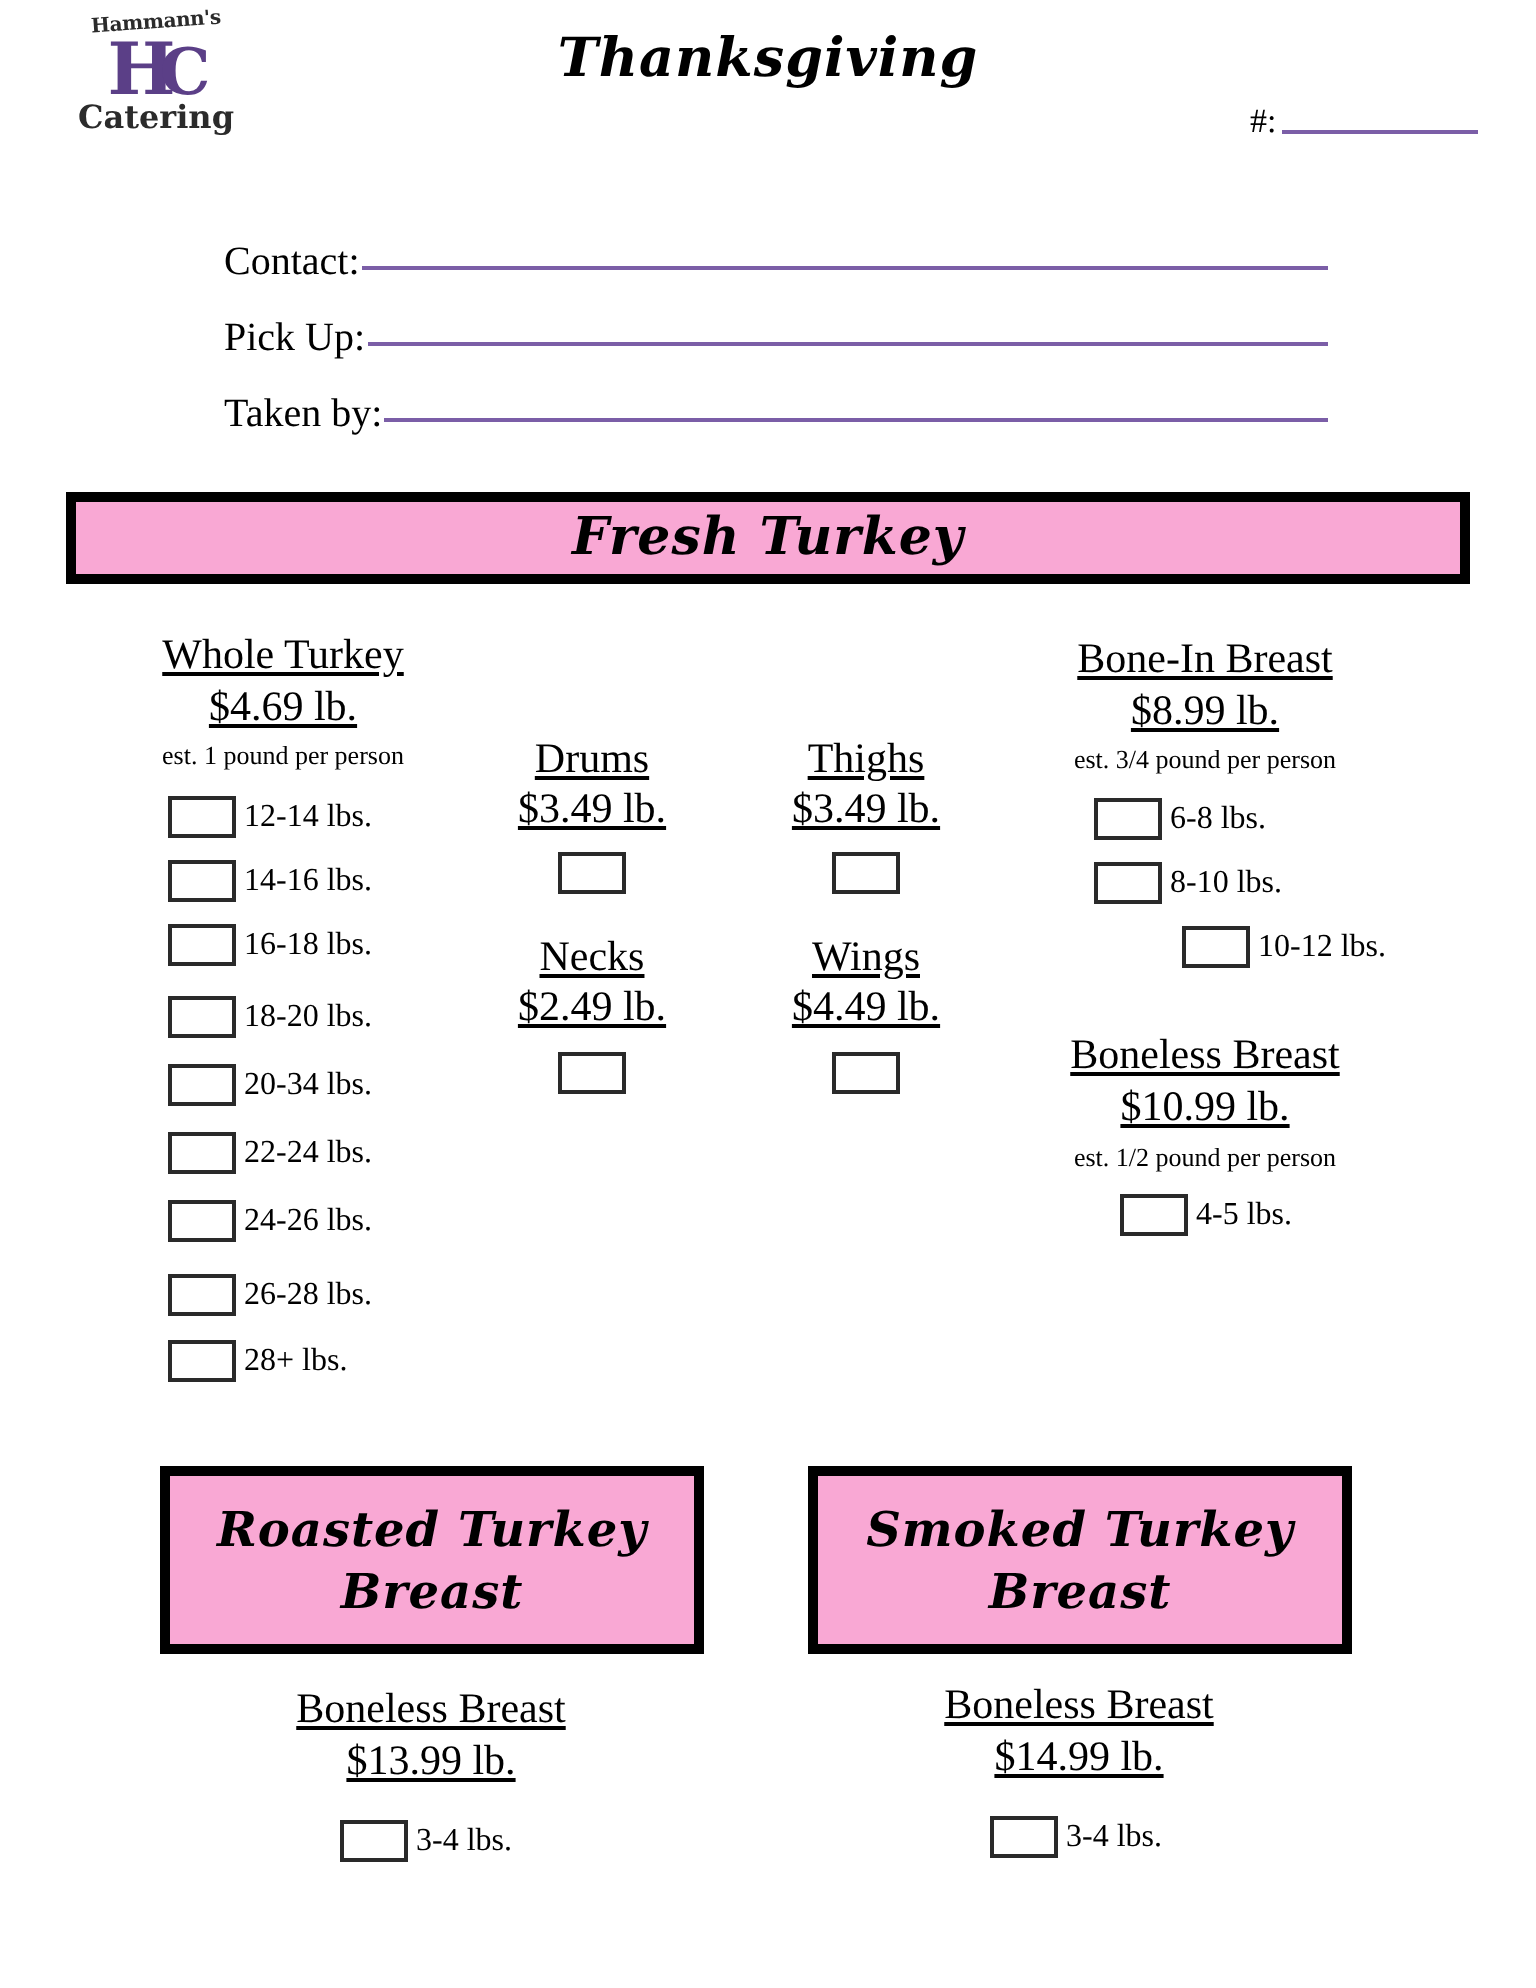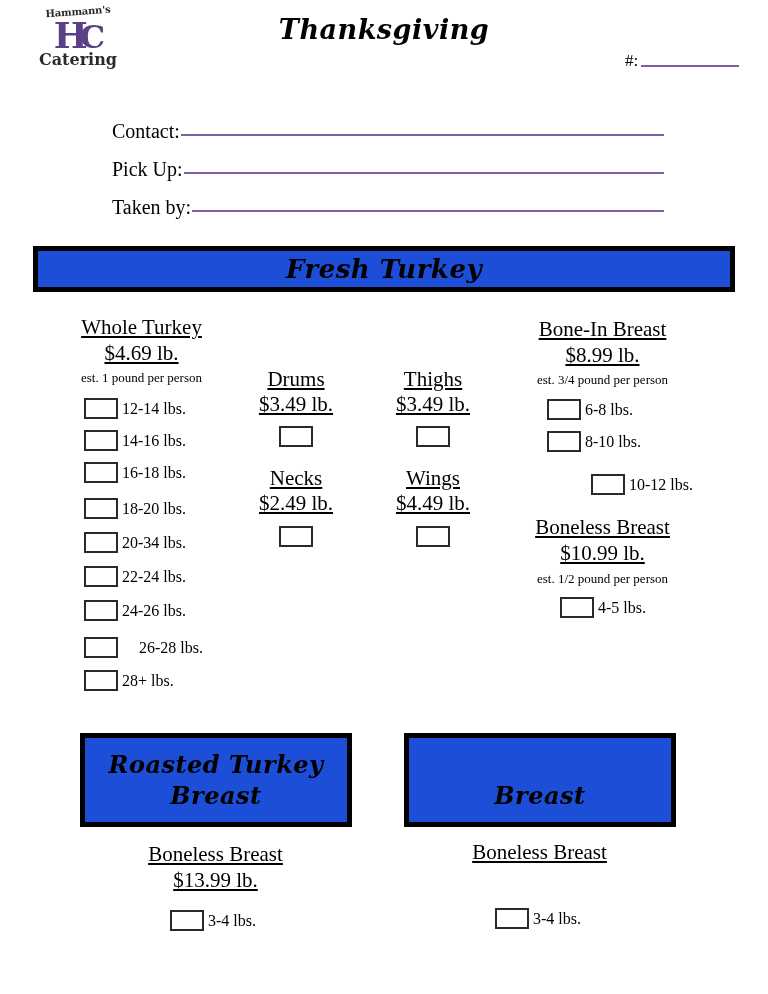--- a/index.html
+++ b/index.html
@@ -108,21 +108,21 @@
     border-bottom: 2px solid #7B5EA7;
     margin-left: 1px;
     position: relative;
     top: -2px;
   }
 
   
   .banner {
     position: absolute;
     border: 5px solid #000;
-    background: #1d4ed8;
+    background: #f9a8d4;
     box-sizing: border-box;
     display: flex;
     align-items: center;
     justify-content: center;
     text-align: center;
   }
   .banner-text {
     font-family: "DejaVu Serif", serif;
     font-style: italic;
     font-weight: bold;
@@ -268,21 +268,21 @@
     <span class="cblabel">20-34 lbs.</span>
   </div>
   <div class="cbrow" style="left:84px; top:566px;">
     <span class="cbox"></span>
     <span class="cblabel">22-24 lbs.</span>
   </div>
   <div class="cbrow" style="left:84px; top:600px;">
     <span class="cbox"></span>
     <span class="cblabel">24-26 lbs.</span>
   </div>
-  <div class="cbrow" style="left:84px; top:637px;gap:17px;">
+  <div class="cbrow" style="left:84px; top:637px;">
     <span class="cbox"></span>
     <span class="cblabel">26-28 lbs.</span>
   </div>
   <div class="cbrow" style="left:84px; top:670px;">
     <span class="cbox"></span>
     <span class="cblabel">28+ lbs.</span>
   </div>
 
   <div class="prod-title" style="left:236px; top:367px; width:120px;"><span class="u">Drums</span></div>
   <div class="prod-price" style="left:236px; top:392px; width:120px;"><span class="u">$3.49 lb.</span></div>
@@ -305,21 +305,21 @@
   <div class="prod-note" style="left:505px; top:372px; width:195px;">est. 3/4 pound per person</div>
 
   <div class="cbrow" style="left:547px; top:399px;">
     <span class="cbox"></span>
     <span class="cblabel">6-8 lbs.</span>
   </div>
   <div class="cbrow" style="left:547px; top:431px;">
     <span class="cbox"></span>
     <span class="cblabel">8-10 lbs.</span>
   </div>
-  <div class="cbrow" style="left:547px; top:474px;padding-left:44px;">
+  <div class="cbrow" style="left:547px; top:463px;padding-left:44px;">
     <span class="cbox"></span>
     <span class="cblabel">10-12 lbs.</span>
   </div>
 
   <div class="prod-title" style="left:505px; top:515px; width:195px;"><span class="u">Boneless Breast</span></div>
   <div class="prod-price" style="left:505px; top:541px; width:195px;"><span class="u">$10.99 lb.</span></div>
   <div class="prod-note" style="left:505px; top:571px; width:195px;">est. 1/2 pound per person</div>
   <div class="cbrow" style="left:560px; top:597px;">
     <span class="cbox"></span>
     <span class="cblabel">4-5 lbs.</span>
@@ -329,21 +329,22 @@
     <span class="banner-text"><span>Roasted Turkey</span><br><span>Breast</span></span>
   </div>
   <div class="prod-title" style="left:118px; top:842px; width:195px;"><span class="u">Boneless Breast</span></div>
   <div class="prod-price" style="left:118px; top:868px; width:195px;"><span class="u">$13.99 lb.</span></div>
   <div class="cbrow" style="left:170px; top:910px;">
     <span class="cbox"></span>
     <span class="cblabel">3-4 lbs.</span>
   </div>
 
   <div class="banner" id="banner-smoked">
-    <span class="banner-text"><br><span>Breast</span></span>
+    <span class="banner-text"><span>Smoked Turkey</span><br><span>Breast</span></span>
   </div>
   <div class="prod-title" style="left:442px; top:840px; width:195px;"><span class="u">Boneless Breast</span></div>
+  <div class="prod-price" style="left:442px; top:866px; width:195px;"><span class="u">$14.99 lb.</span></div>
   <div class="cbrow" style="left:495px; top:908px;">
     <span class="cbox"></span>
     <span class="cblabel">3-4 lbs.</span>
   </div>
 
 </div>
 
 </body></html>

